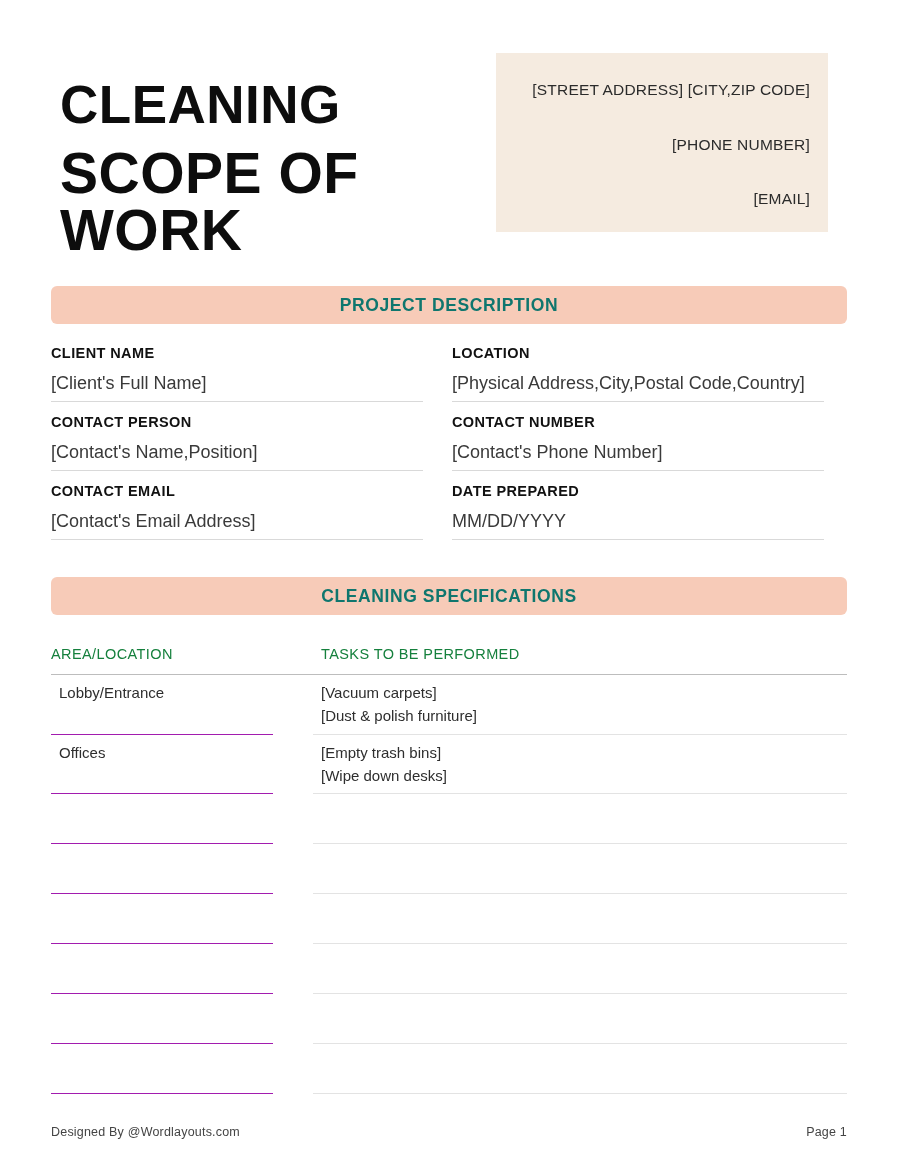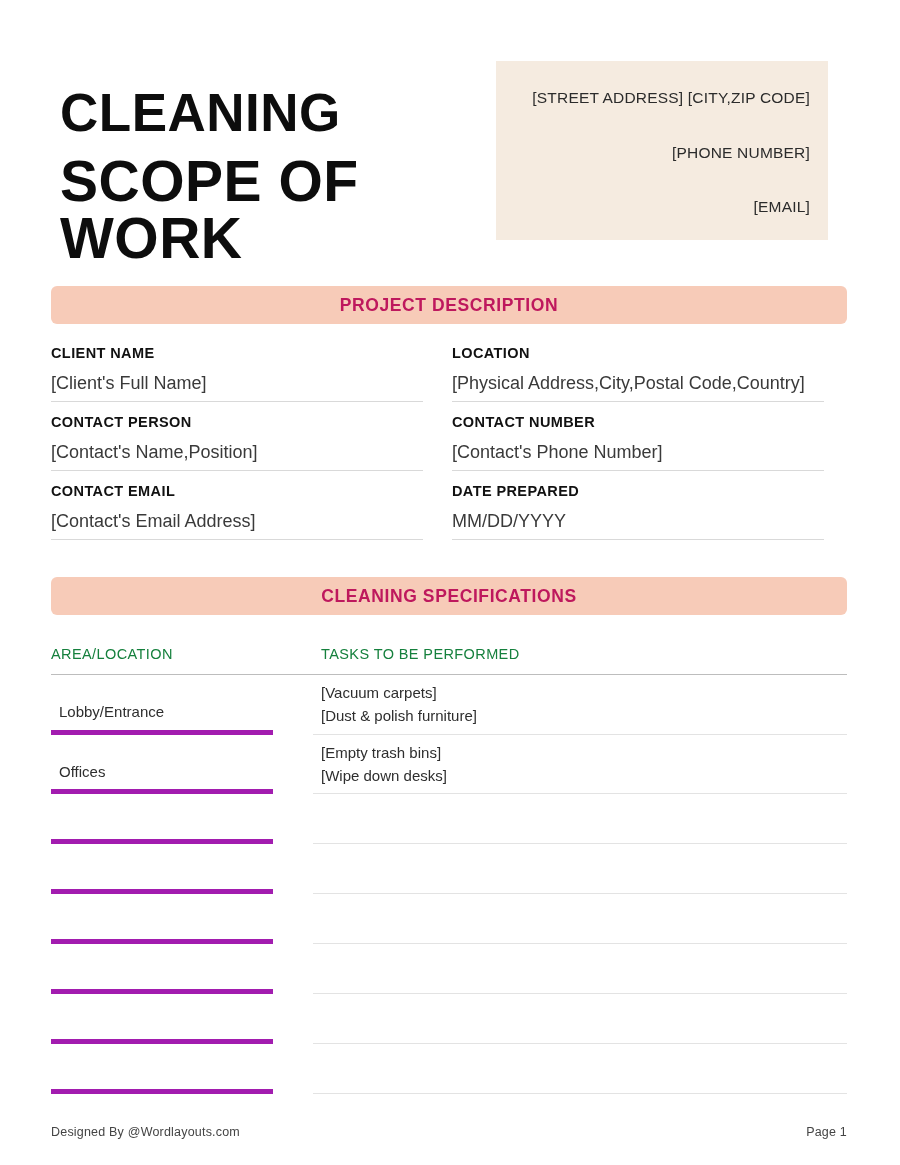--- a/index.html
+++ b/index.html
@@ -25,21 +25,20 @@
     background: #ffffff;
   }
 
   
   .header {
     position: absolute;
     left: 0;
     top: 0;
     width: 736px;
     height: 250px;
-    margin-top: 8px;
   }
   .doc-title {
     position: absolute;
     left: 60px;
     top: 78px;
     width: 450px;
   }
   .doc-title .line1,
   .doc-title .line2 {
     font-family: "Liberation Sans", sans-serif;
@@ -88,21 +87,21 @@
     height: 38px;
     background: #f7cbb8;
     border-radius: 6px;
     display: flex;
     align-items: center;
     justify-content: center;
   }
   .banner-text {
     font-size: 17.5px;
     font-weight: bold;
-    color: #be185d;
+    color: #0f766e;
     letter-spacing: 0.6px;
     text-align: center;
   }
   #banner-project { top: 286px; }
   #banner-specs   { top: 577px; }
 
   
   .desc-grid {
     position: absolute;
     left: 51px;
@@ -157,23 +156,23 @@
     color: #15803d;
     letter-spacing: 0.4px;
   }
 
   .spec-row {
     display: flex;
     min-height: 50px;
   }
   .cell-area {
     width: 222px;
-    border-bottom: 5px solid #a21caf;
-    display: flex;
-    align-items: flex-end;
+    border-bottom: 1px solid #a21caf;
+    display: flex;
+    align-items: flex-start;
     padding: 6px 0 6px 8px;
   }
   .cell-gap { width: 40px; }
   .cell-tasks {
     flex: 1;
     border-bottom: 1px solid #e3e3e3;
     display: flex;
     flex-direction: column;
     justify-content: center;
     padding: 6px 0 6px 8px;

